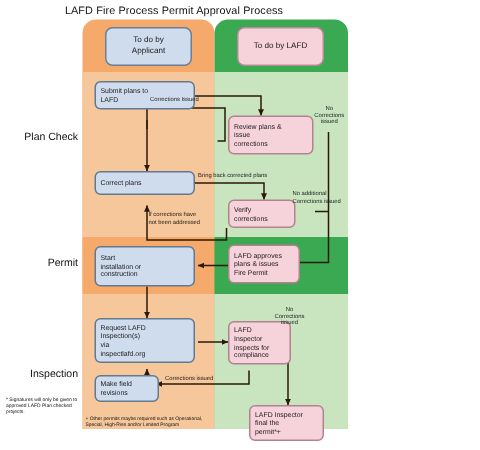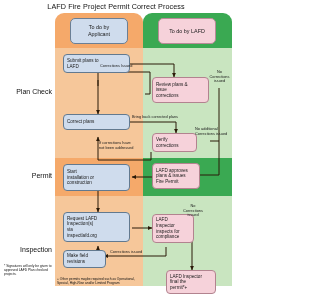--- a/index.html
+++ b/index.html
@@ -64,21 +64,21 @@
 
   <div class="band band-applicant"></div>
   <div class="band band-lafd"></div>
   <div class="fill fill-app-light"></div>
   <div class="fill fill-lafd-light"></div>
   <div class="fill fill-app-mid"></div>
   <div class="fill fill-lafd-mid"></div>
   <div class="fill fill-app-light2"></div>
   <div class="fill fill-lafd-light2"></div>
 
-  <div class="title">LAFD  Fire Project Permit Correct Process</div>
+  <div class="title">LAFD  Fire Process Permit Approval Process</div>
 
   <div class="hdr hdr-app">
     <span style="white-space: pre-line;">To do by
 Applicant</span>
   </div>
   <div class="hdr hdr-lafd">
     <span>To do by LAFD</span>
   </div>
 
   <div class="seclbl" style="left:2px;top:88px;">Plan Check</div>

